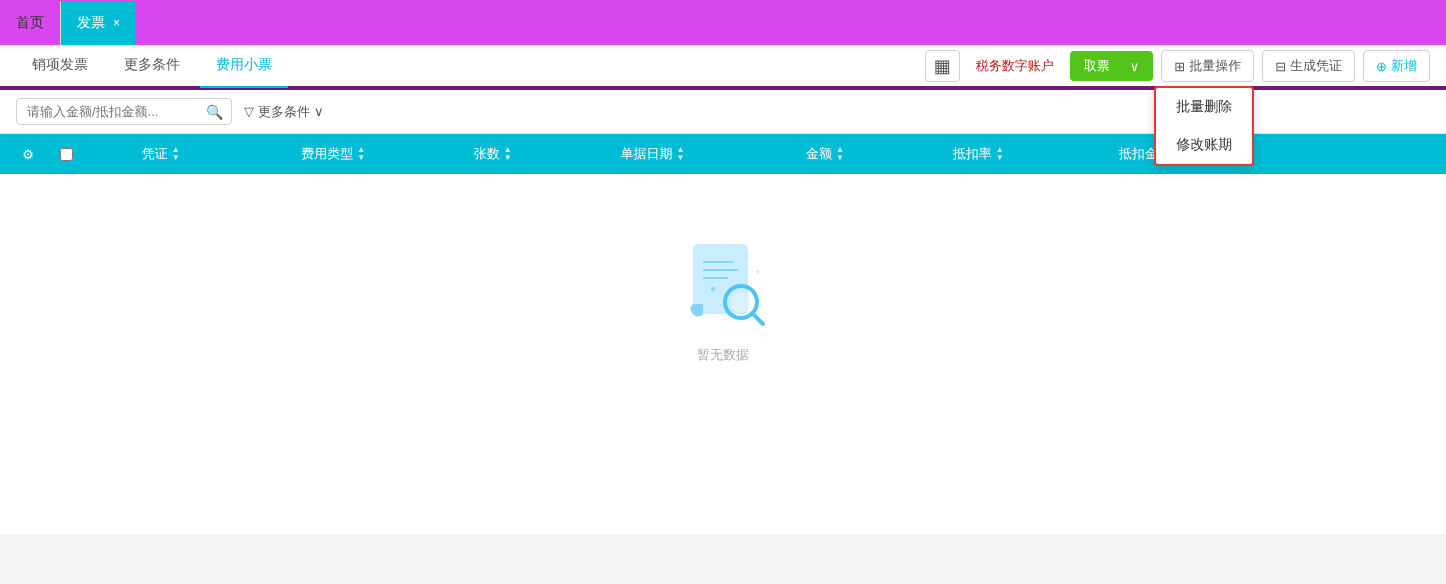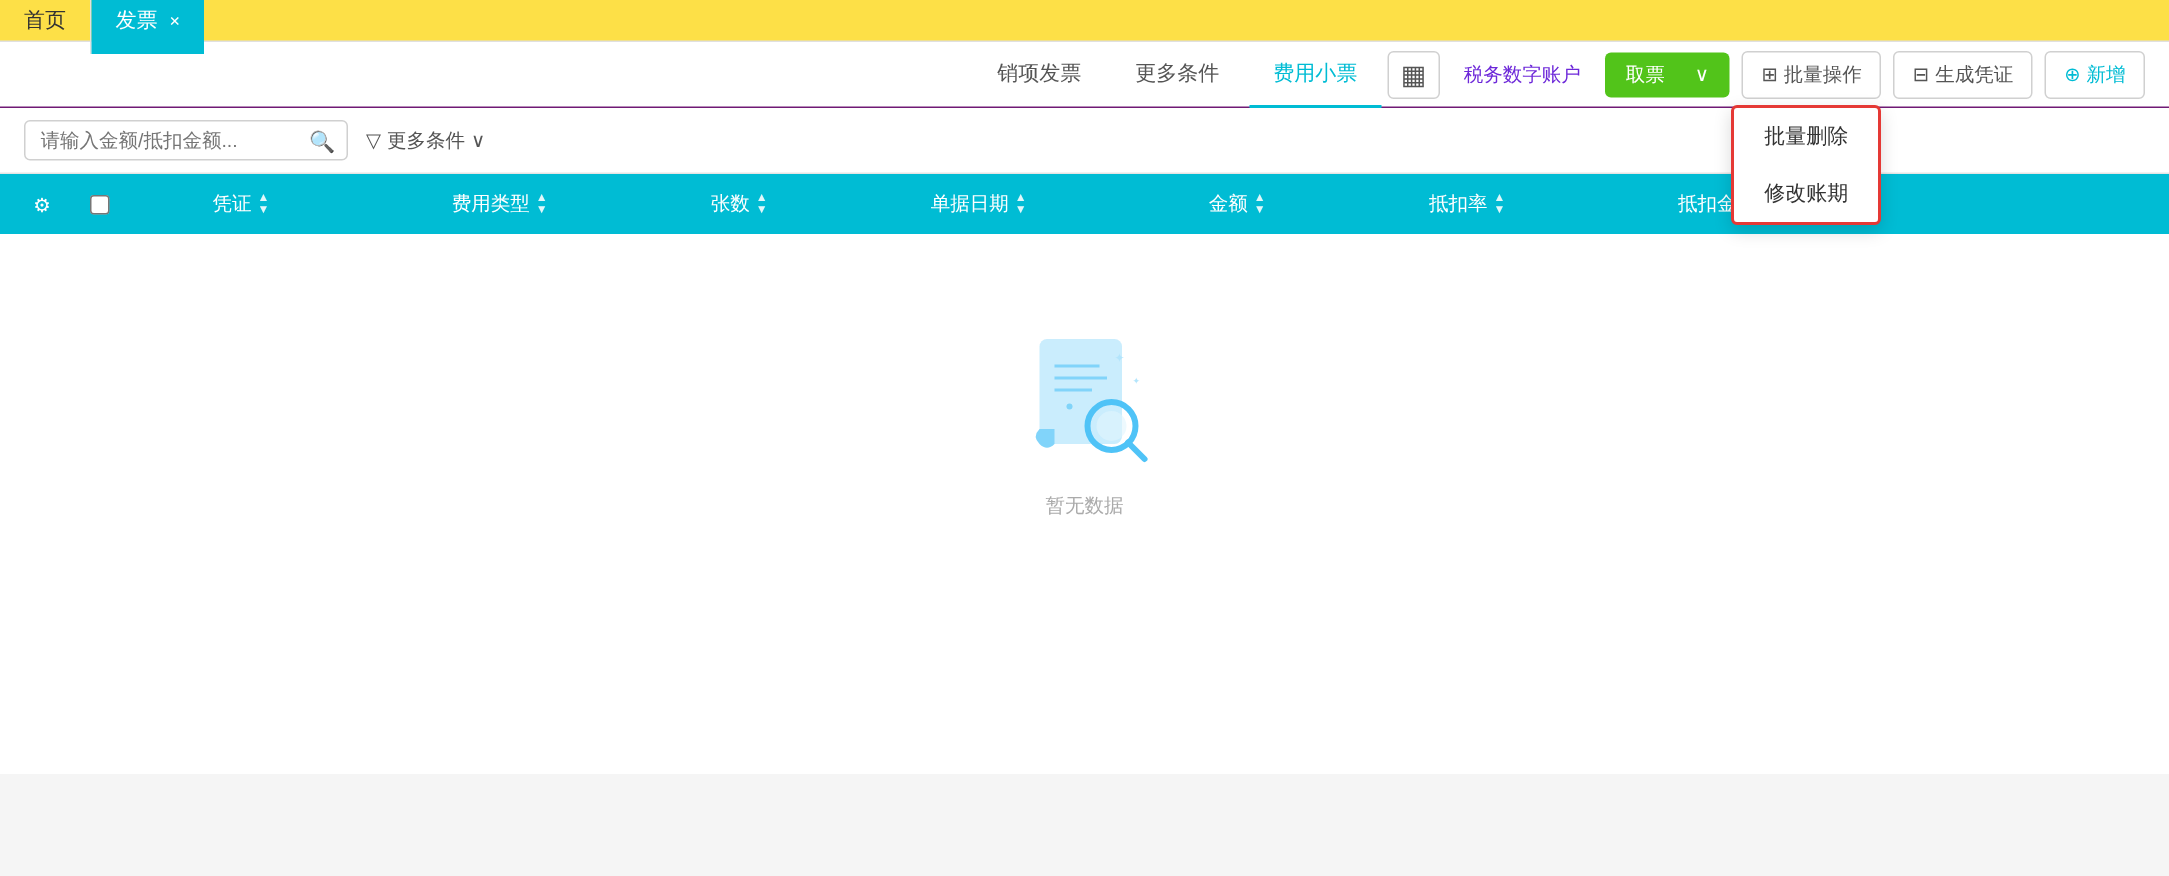--- a/index.html
+++ b/index.html
@@ -2,23 +2,23 @@
 <html><head>
   <meta charset="utf-8">
   <style>
     * { box-sizing: border-box; margin: 0; padding: 0; font-family: 'Microsoft YaHei', Arial, sans-serif; }
     body { background: #f5f5f5; font-size: 14px; }
 
     
     .top-nav {
       display: flex;
       align-items: center;
-      background: #fde047;
+      background: #d946ef;
       border-bottom: 1px solid #e0e0e0;
-      height: 28px;
+      height: 46px;
       padding: 0 0;
     }
     .top-nav .home-tab {
       padding: 0 16px;
       height: 44px;
       display: flex;
       align-items: center;
       color: #333;
       font-size: 14px;
       cursor: pointer;
@@ -40,24 +40,24 @@
       font-size: 12px;
       color: #fff;
       cursor: pointer;
     }
 
     
     .sub-nav {
       display: flex;
       align-items: center;
       background: #fff;
-      border-bottom: 1px solid #701a75;
+      border-bottom: 4px solid #701a75;
       padding: 0 16px;
       height: 44px;
-      justify-content: flex-end;
+      justify-content: space-between;
     }
     .sub-nav-left {
       display: flex;
       align-items: center;
       height: 100%;
     }
     .sub-nav-item {
       padding: 0 16px;
       height: 44px;
       display: flex;
@@ -83,21 +83,21 @@
       border: 1px solid #d0d0d0;
       border-radius: 4px;
       padding: 4px 8px;
       cursor: pointer;
       display: flex;
       align-items: center;
       font-size: 18px;
       color: #555;
     }
     .btn-text {
-      color: #6d28d9;
+      color: #b91c1c;
       font-size: 13px;
       cursor: pointer;
       padding: 0 8px;
     }
     .btn-green {
       background: #52c41a;
       color: #fff;
       border: none;
       border-radius: 4px;
       padding: 6px 14px;

